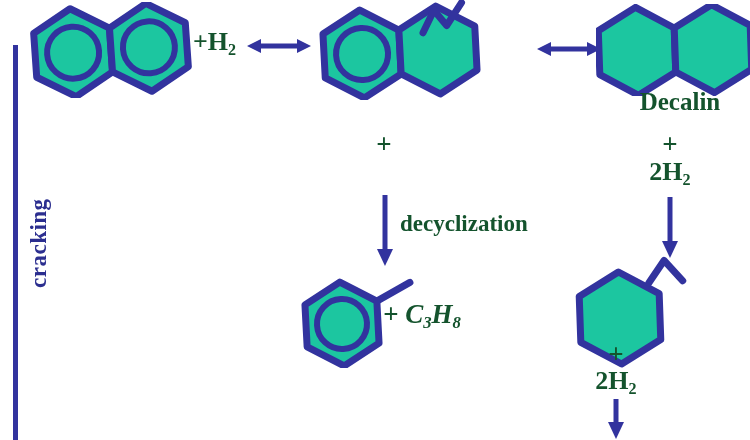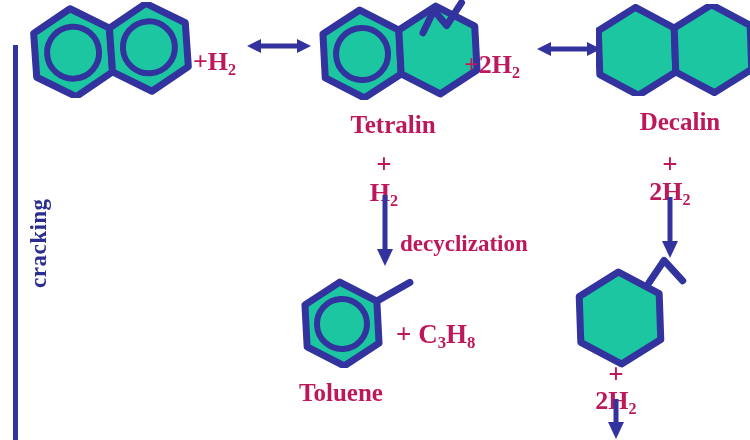--- a/index.html
+++ b/index.html
@@ -1,22 +1,22 @@
 <!DOCTYPE html>
 <html><head>
 <meta charset="utf-8">
 <style>
   html,body{margin:0;padding:0;background:#fff;}
   #stage{
     position:relative;width:750px;height:440px;background:#ffffff;
     overflow:hidden;font-family:"Liberation Serif",serif;
   }
   .lbl{
-    position:absolute;color:#be185d;font-weight:bold;white-space:nowrap;
-    font-family:"Liberation Serif",serif;line-height:1.05;margin-top:20px;
+    position:absolute;color:#14532d;font-weight:bold;white-space:nowrap;
+    font-family:"Liberation Serif",serif;line-height:1.05;
   }
   .ctr{text-align:center;}
   .sub{font-size:62%;position:relative;top:0.28em;}
   .struct,.arrow{position:absolute;}
   .vline{position:absolute;background:#32339e;}
   .vlabel{
     position:absolute;left:26px;top:288px;color:#2b2e8f;font-weight:bold;
     font-size:23px;transform:rotate(-90deg);transform-origin:0 0;
     font-family:"Liberation Serif",serif;letter-spacing:0.5px;
   }
@@ -53,60 +53,52 @@
   <svg class="struct" style="left:312px;top:0;" width="180" height="100" viewBox="0 0 180 100">
     <g transform="rotate(-3 88 52)">
       <g fill="#1cc6a0" stroke="#32339e" stroke-width="7" stroke-linejoin="round">
         <polygon points="50,8 88,30 88,74 50,96 12,74 12,30"></polygon>
         <polygon points="126,8 164,30 164,74 126,96 88,74 88,30"></polygon>
       </g>
       <circle cx="50" cy="52" r="26" fill="none" stroke="#32339e" stroke-width="6"></circle>
       <polyline points="112,34 124,12 136,28 152,6" fill="none" stroke="#32339e" stroke-width="7" stroke-linecap="round" stroke-linejoin="round"></polyline>
     </g>
   </svg>
-  <div class="lbl ctr" style="left:330px;top:92px;width:126px;font-size:25px;">Tetralin</div>
 
-  <div class="lbl" style="left:464px;top:31px;font-size:26px;">
-    <span>+2H</span><span class="sub">2</span>
-  </div>
 
   <svg class="arrow" style="left:536px;top:39px;" width="66" height="20" viewBox="0 0 66 20">
     <line x1="12" y1="10" x2="54" y2="10" stroke="#32339e" stroke-width="5"></line>
     <polygon points="1,10 15,3 15,17" fill="#32339e"></polygon>
     <polygon points="65,10 51,3 51,17" fill="#32339e"></polygon>
   </svg>
 
   <svg class="struct" style="left:596px;top:4px;" width="158" height="92" viewBox="0 0 158 92">
     <g transform="rotate(-2 79 46)" fill="#1cc6a0" stroke="#32339e" stroke-width="7" stroke-linejoin="round">
       <polygon points="41,2 79,24 79,68 41,90 3,68 3,24"></polygon>
       <polygon points="117,2 155,24 155,68 117,90 79,68 79,24"></polygon>
     </g>
   </svg>
   <div class="lbl ctr" style="left:617px;top:89px;width:126px;font-size:25px;">Decalin</div>
 
   <div class="lbl ctr" style="left:354px;top:130px;width:60px;font-size:27px;">+</div>
-  <div class="lbl ctr" style="left:354px;top:159px;width:60px;font-size:26px;">
-    <span>H</span><span class="sub">2</span>
-  </div>
   <svg class="arrow" style="left:375px;top:195px;" width="20" height="72" viewBox="0 0 20 72">
     <line x1="10" y1="0" x2="10" y2="56" stroke="#32339e" stroke-width="5"></line>
     <polygon points="10,71 2,54 18,54" fill="#32339e"></polygon>
   </svg>
   <div class="lbl" style="left:400px;top:212px;font-size:23px;">decyclization</div>
 
   <svg class="struct" style="left:292px;top:276px;" width="130" height="92" viewBox="0 0 130 92">
     <g transform="rotate(-3 50 48)">
       <polygon points="50,6 86,27 86,69 50,90 14,69 14,27" fill="#1cc6a0" stroke="#32339e" stroke-width="7" stroke-linejoin="round"></polygon>
       <circle cx="50" cy="48" r="25" fill="none" stroke="#32339e" stroke-width="6"></circle>
       <line x1="86" y1="27" x2="120" y2="10" stroke="#32339e" stroke-width="7" stroke-linecap="round"></line>
     </g>
   </svg>
-  <div class="lbl ctr" style="left:278px;top:360px;width:126px;font-size:25px;">Toluene</div>
 
-  <div class="lbl" style="left:396px;top:300px;font-size:27px;">
+  <div class="lbl" style="left:383px;top:300px;font-size:27px;font-style:italic;">
     <span>+ C</span><span class="sub">3</span><span>H</span><span class="sub">8</span>
   </div>
 
   <div class="lbl ctr" style="left:640px;top:130px;width:60px;font-size:27px;">+</div>
   <div class="lbl ctr" style="left:640px;top:158px;width:60px;font-size:26px;">
     <span>2H</span><span class="sub">2</span>
   </div>
   <svg class="arrow" style="left:660px;top:197px;" width="20" height="62" viewBox="0 0 20 62">
     <line x1="10" y1="0" x2="10" y2="46" stroke="#32339e" stroke-width="5"></line>
     <polygon points="10,61 2,44 18,44" fill="#32339e"></polygon>

